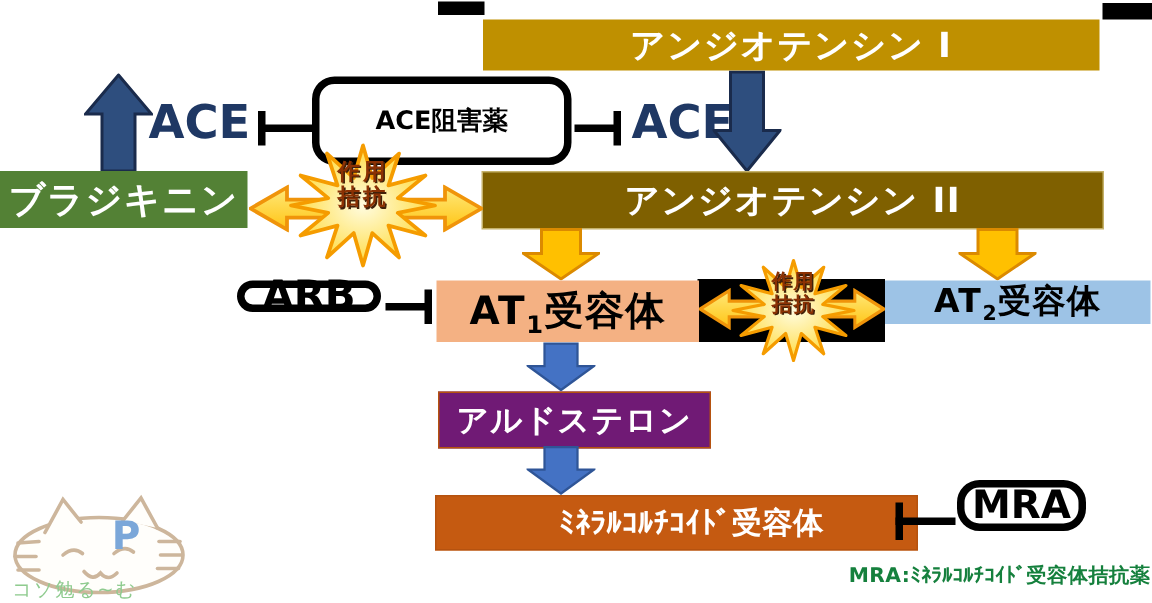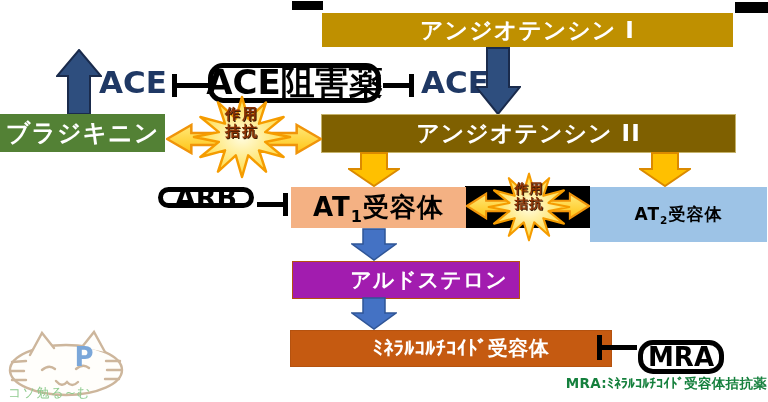--- a/index.html
+++ b/index.html
@@ -11,33 +11,33 @@
   .blackmark{position:absolute;background:#000;}
   
   .bar{
     position:absolute;display:flex;align-items:center;justify-content:center;
     color:#fff;font-weight:bold;letter-spacing:1px;white-space:nowrap;
   }
   .bar.ang1{left:322px;top:13px;width:411px;height:34px;background:#BF9000;font-size:23px;}
   .bar.ang2{left:322px;top:115px;width:413px;height:37px;background:#7F6000;font-size:23px;box-shadow:0 0 0 1px #C5B26A;}
   .bar.brady{left:0;top:114px;width:165px;height:38px;background:#538135;font-size:24px;}
   .bar.at1{left:291px;top:187px;width:175px;height:41px;background:#F4B183;color:#000;font-size:26px;}
-  .bar.at2{left:590px;top:187px;width:177px;height:55px;background:#9DC3E6;color:#000;font-size:17px;}
-  .bar.aldo{left:292px;top:261px;width:180px;height:36px;background:#a21caf;font-size:21px;border:1px solid #B5520F;padding-left:46px;}
+  .bar.at2{left:590px;top:187px;width:177px;height:29px;background:#9DC3E6;color:#000;font-size:22px;}
+  .bar.aldo{left:292px;top:261px;width:180px;height:36px;background:#701a75;font-size:21px;border:1px solid #B5520F;}
   .bar.mr{left:290px;top:330px;width:300px;height:35px;background:#C55A11;font-size:20px;border:1px solid #B5520F;letter-spacing:0.5px;padding-left:20px;}
   .bar sub{font-size:62%;line-height:1;}
   
   .pillbox{
     position:absolute;display:flex;align-items:center;justify-content:center;
     background:#fff;border:5px solid #000;border-radius:15px;color:#000;
     font-weight:bold;box-sizing:border-box;white-space:nowrap;
   }
-  .pillbox.acebox{left:208px;top:63px;width:173px;height:40px;font-size:34px;}
+  .pillbox.acebox{left:208px;top:51px;width:173px;height:59px;font-size:17px;}
   .pillbox.arbbox{left:158px;top:187px;width:96px;height:21px;font-size:27px;}
-  .pillbox.mrabox{left:638px;top:340px;width:86px;height:34px;font-size:26px;}
+  .pillbox.mrabox{left:638px;top:320px;width:86px;height:34px;font-size:26px;}
   
   .lbl{position:absolute;font-weight:bold;white-space:nowrap;}
   .fukakka{left:27px;top:17px;font-size:30px;color:#000;letter-spacing:2px;}
   .acetxt{font-size:31px;color:#1F3864;}
   .ace-left{left:99px;top:64px;}
   .ace-right{left:421px;top:64px;}
   
   .tackbar{position:absolute;background:#000;}
   
   .startxt{

